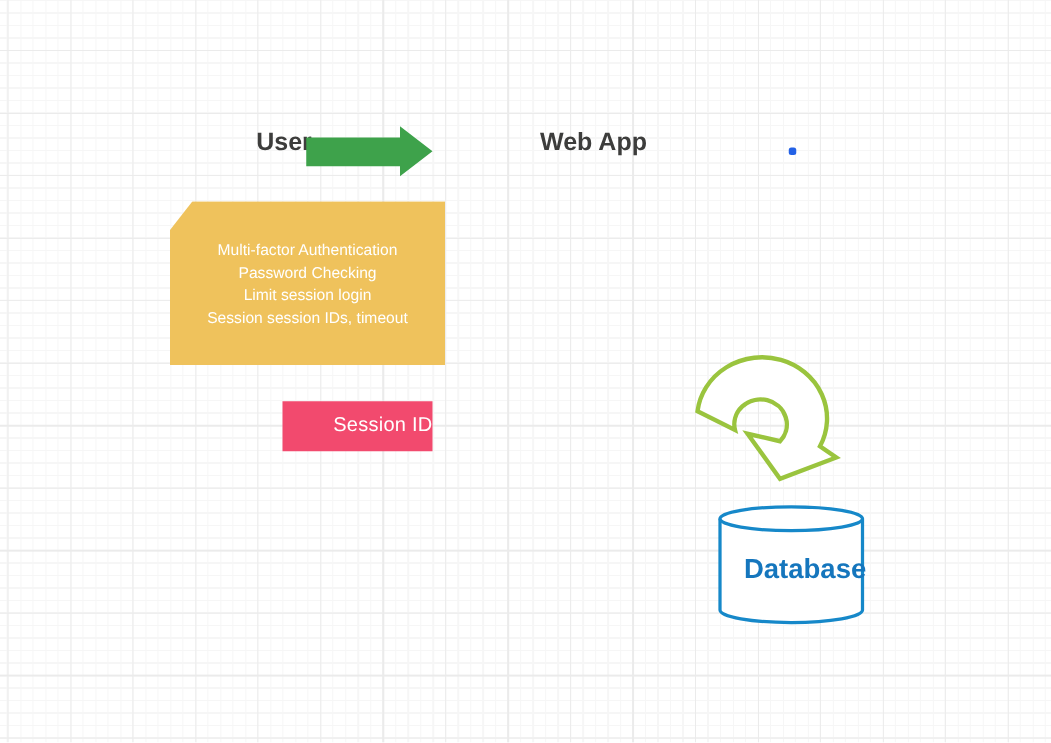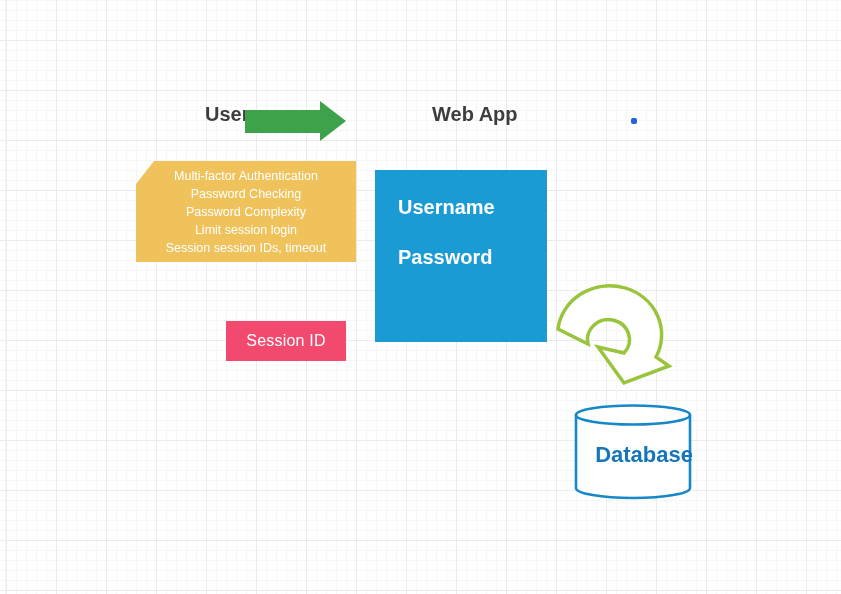--- a/index.html
+++ b/index.html
@@ -33,21 +33,21 @@
     position: absolute;
     left: 631px; top: 118px;
     width: 6px; height: 6px;
     border-radius: 2px;
     background: #2361e6;
   }
 
   .note {
     position: absolute;
     left: 136px; top: 161px;
-    width: 220px; height: 101px;
+    width: 220px; height: 131px;
     background: #efc25c;
     clip-path: polygon(18px 0, 100% 0, 100% 100%, 0 100%, 0 23px);
     display: flex;
     flex-direction: column;
     justify-content: center;
     align-items: center;
     text-align: center;
     color: #ffffff;
     font-size: 12.5px;
     line-height: 18px;
@@ -71,21 +71,21 @@
   .cred-1 { top: 27px; }
   .cred-2 { top: 77px; }
 
   .session {
     position: absolute;
     left: 226px; top: 321px;
     width: 120px; height: 40px;
     background: #f24a6e;
     display: flex;
     align-items: center;
-    justify-content: center;
+    justify-content: flex-end;
     color: #ffffff;
     font-size: 16px;
     letter-spacing: .2px;
   }
 
   .overlay {
     position: absolute;
     left: 0; top: 0;
     width: 841px; height: 594px;
   }
@@ -109,29 +109,24 @@
 
   <div class="node-label label-user">User</div>
 
   <div class="node-label label-webapp">Web App</div>
 
   <div class="cursor-dot"></div>
 
   <div class="note">
     <div>Multi-factor Authentication</div>
     <div>Password Checking</div>
-    <div>Password Complexity</div>
     <div>Limit session login</div>
     <div>Session session IDs, timeout</div>
   </div>
 
-  <div class="panel">
-    <div class="cred cred-1">Username</div>
-    <div class="cred cred-2">Password</div>
-  </div>
 
   <div class="session">
     <span>Session ID</span>
   </div>
 
   <svg class="overlay" viewBox="0 0 841 594">
 
     <polygon points="245,110 320,110 320,101 346,121 320,141 320,133 245,133" fill="#3ea24b"></polygon>
 
     <path d="M 558,329

